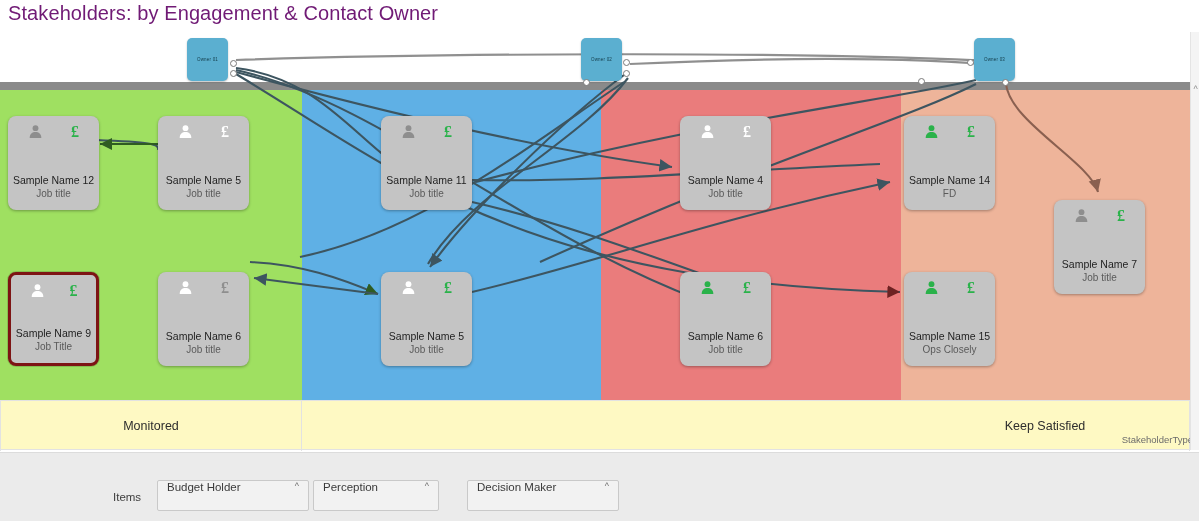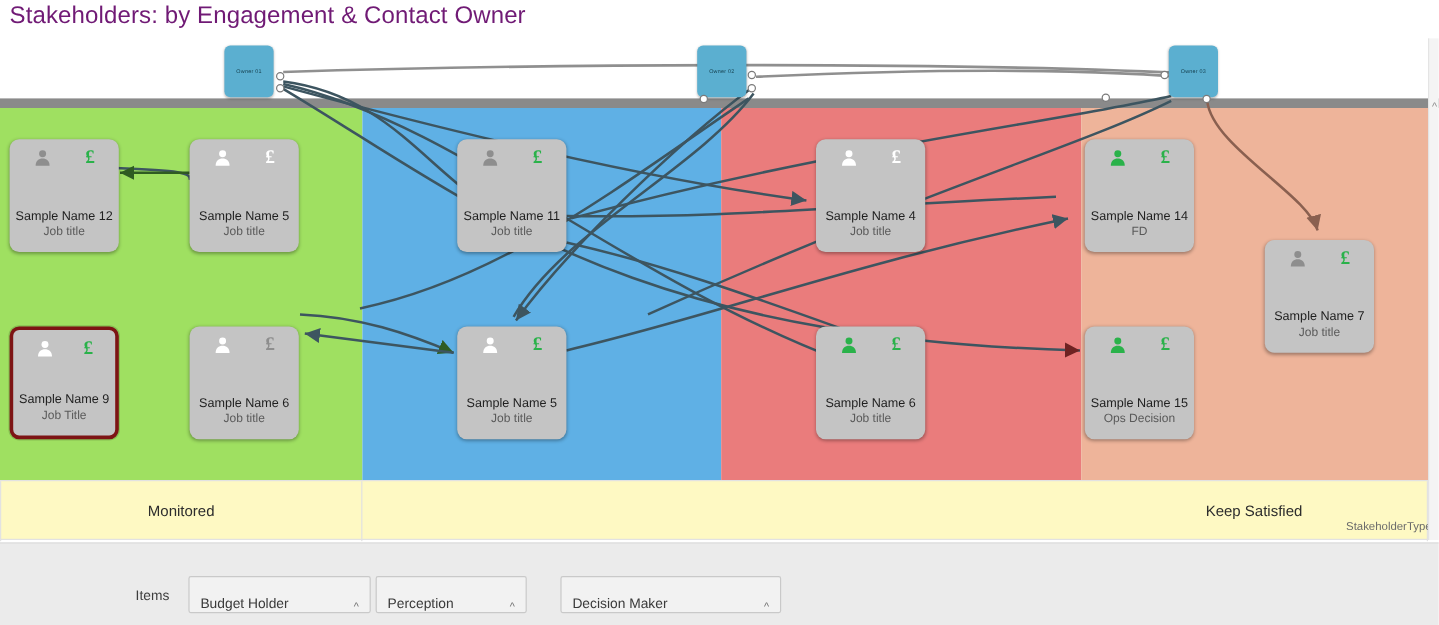--- a/index.html
+++ b/index.html
@@ -138,27 +138,27 @@
     text-align: center;
     font-size: 9.5px; letter-spacing: .9px; color: #7d7d7d;
   }
   .items-label {
     position: absolute; left: 113px; top: 38px;
     font-size: 11.5px; color: #3d3d3d;
   }
   .dropdown {
     position: absolute; top: 27px; height: 31px;
     background: #f2f2f2; border: 1px solid #c9c9c9; border-radius: 2px;
-    display: flex; align-items: flex-end; justify-content: space-between;
+    display: flex; align-items: flex-start; justify-content: space-between;
     padding: 0 9px;
     font-size: 11.5px; color: #3a3a3a;
   }
   .dd1 { left: 157px;  width: 152px; }
   .dd2 { left: 313px;  width: 126px; }
-  .dd3 { left: 467px;  width: 184px; }
+  .dd3 { left: 467px;  width: 152px; }
   .dd-caret { font-size: 9px; color: #6d6d6d; }
 </style>
 </head>
 <body>
 
 <div id="app">
 
   <div class="page-title">Stakeholders: by Engagement &amp; Contact Owner</div>
 
   <div class="canvas">
@@ -392,21 +392,21 @@
             <span class="c-green">
               <svg class="ic-person" viewBox="0 0 16 16">
                 <circle cx="8" cy="4.4" r="3.1" fill="currentColor"></circle>
                 <path d="M1.8,15 C1.8,10.6 4.6,8.6 8,8.6 C11.4,8.6 14.2,10.6 14.2,15 z" fill="currentColor"></path>
               </svg>
             </span>
             <span class="ic-pound c-green">£</span>
           </div>
           <div class="txt">
             <div class="name">Sample Name 15</div>
-            <div class="job">Ops Decision</div>
+            <div class="job">Ops Closely</div>
           </div>
         </div>
       </div>
   </div>
 
   <div class="axis-row">
     <div class="axis-cell a1">Monitored</div>
     <div class="axis-cell a4">Keep Satisfied</div>
   </div>
   <div class="axis-caption">StakeholderType</div>

